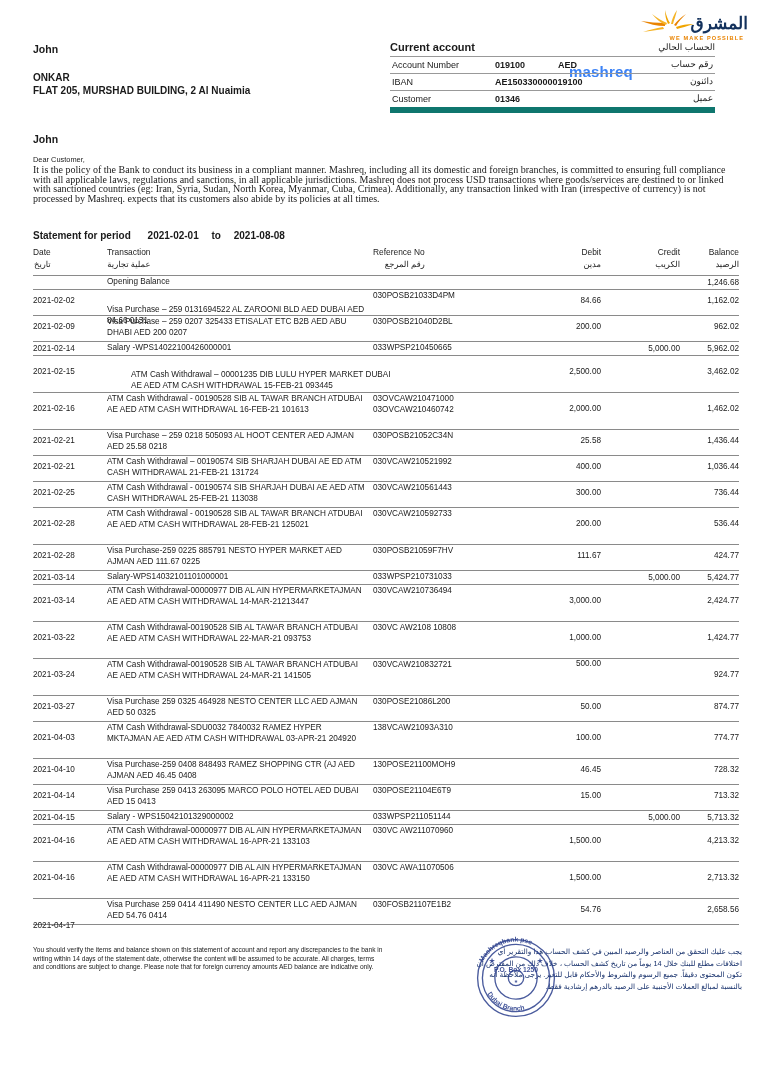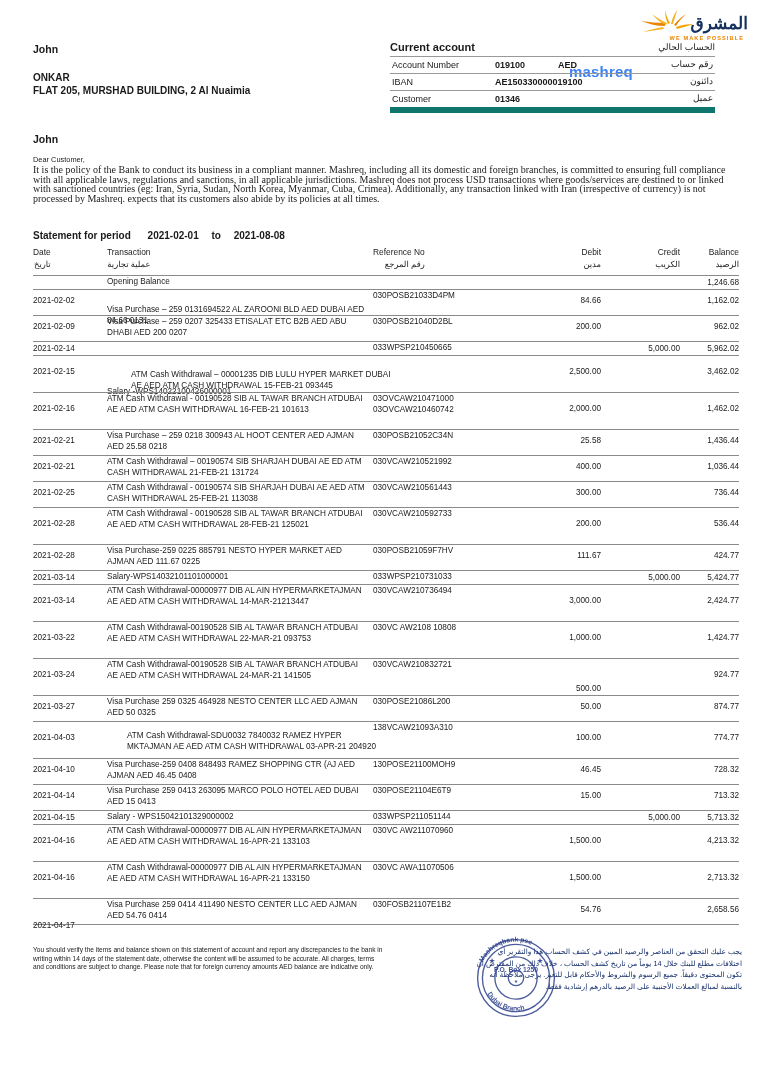--- a/index.html
+++ b/index.html
@@ -354,21 +354,21 @@
         <div class="row" style="height: 25px;">
           <div class="c-date" style="top: 6px;">2021-02-09</div>
           <div class="c-txn" style="top: 1px;">Visa Purchase – 259 0207 325433 ETISALAT ETC B2B AED ABU DHABI AED 200 0207</div>
           <div class="c-ref" style="top: 1px;">030POSB21040D2BL</div>
           <div class="c-deb" style="top: 6px;">200.00</div>
           <div class="c-cred" style="top: 6px;"></div>
           <div class="c-bal" style="top: 6px;">962.02</div>
         </div>
         <div class="row" style="height: 13px;">
           <div class="c-date" style="top: 2px;">2021-02-14</div>
-          <div class="c-txn" style="top: 1px; margin-top: 44px;">Salary  -WPS14022100426000001</div>
+          <div class="c-txn" style="top: 1px;">Salary  -WPS14022100426000001</div>
           <div class="c-ref" style="top: 1px;">033WPSP210450665</div>
           <div class="c-deb" style="top: 2px;"></div>
           <div class="c-cred" style="top: 2px;">5,000.00</div>
           <div class="c-bal" style="top: 2px;">5,962.02</div>
         </div>
         <div class="row" style="height: 36px;">
           <div class="c-date" style="top: 11px;">2021-02-15</div>
           <div class="c-txn" style="top: 14px; margin-left: 24px;">ATM Cash Withdrawal – 00001235 DIB LULU HYPER MARKET DUBAI   AE AED ATM CASH WITHDRAWAL 15-FEB-21 093445</div>
           <div class="c-ref" style="top: 1px; margin-top: 48px;">03OVCAW210460742</div>
           <div class="c-deb" style="top: 11px;">2,500.00</div>
@@ -378,21 +378,21 @@
         <div class="row" style="height: 36px;">
           <div class="c-date" style="top: 11px;">2021-02-16</div>
           <div class="c-txn" style="top: 1px;">ATM Cash Withdrawal  - 00190528 SIB AL TAWAR BRANCH ATDUBAI  AE AED ATM CASH WITHDRAWAL 16-FEB-21 101613</div>
           <div class="c-ref" style="top: 1px;">03OVCAW210471000</div>
           <div class="c-deb" style="top: 11px;">2,000.00</div>
           <div class="c-cred" style="top: 11px;"></div>
           <div class="c-bal" style="top: 11px;">1,462.02</div>
         </div>
         <div class="row" style="height: 25px;">
           <div class="c-date" style="top: 6px;">2021-02-21</div>
-          <div class="c-txn" style="top: 1px;">Visa Purchase – 259 0218 300943 AL HOOT CENTER AED AJMAN AED 25.58 0218</div>
+          <div class="c-txn" style="top: 1px;">Visa Purchase – 259 0218 505093 AL HOOT CENTER AED AJMAN AED 25.58 0218</div>
           <div class="c-ref" style="top: 1px;">030POSB21052C34N</div>
           <div class="c-deb" style="top: 6px;">25.58</div>
           <div class="c-cred" style="top: 6px;"></div>
           <div class="c-bal" style="top: 6px;">1,436.44</div>
         </div>
         <div class="row" style="height: 25px;">
           <div class="c-date" style="top: 6px;">2021-02-21</div>
           <div class="c-txn" style="top: 1px;">ATM Cash Withdrawal – 00190574 SIB SHARJAH DUBAI   AE ED ATM CASH WITHDRAWAL 21-FEB-21 131724</div>
           <div class="c-ref" style="top: 1px;">030VCAW210521992</div>
           <div class="c-deb" style="top: 6px;">400.00</div>
@@ -444,35 +444,35 @@
           <div class="c-txn" style="top: 1px;">ATM Cash Withdrawal-00190528 SIB AL TAWAR BRANCH ATDUBAI AE AED ATM CASH WITHDRAWAL 22-MAR-21 093753</div>
           <div class="c-ref" style="top: 1px;">030VC AW2108 10808</div>
           <div class="c-deb" style="top: 11px;">1,000.00</div>
           <div class="c-cred" style="top: 11px;"></div>
           <div class="c-bal" style="top: 11px;">1,424.77</div>
         </div>
         <div class="row" style="height: 36px;">
           <div class="c-date" style="top: 11px;">2021-03-24</div>
           <div class="c-txn" style="top: 1px;">ATM Cash Withdrawal-00190528 SIB AL TAWAR BRANCH ATDUBAI AE AED ATM CASH WITHDRAWAL 24-MAR-21 141505</div>
           <div class="c-ref" style="top: 1px;">030VCAW210832721</div>
-          <div class="c-deb" style="top: 25px;">500.00</div>
+          <div class="c-deb" style="top: 0;">500.00</div>
           <div class="c-cred" style="top: 11px;"></div>
           <div class="c-bal" style="top: 11px;">924.77</div>
         </div>
         <div class="row" style="height: 25px;">
           <div class="c-date" style="top: 6px;">2021-03-27</div>
           <div class="c-txn" style="top: 1px;">Visa Purchase 259 0325 464928 NESTO CENTER LLC AED AJMAN AED 50 0325</div>
           <div class="c-ref" style="top: 1px;">030POSE21086L200</div>
           <div class="c-deb" style="top: 6px;">50.00</div>
           <div class="c-cred" style="top: 6px;"></div>
           <div class="c-bal" style="top: 6px;">874.77</div>
         </div>
         <div class="row" style="height: 36px;">
           <div class="c-date" style="top: 11px;">2021-04-03</div>
-          <div class="c-txn" style="top: 9px; margin-left: 20px;">ATM Cash Withdrawal-SDU0032 7840032 RAMEZ HYPER MKTAJMAN AE AED ATM CASH WITHDRAWAL 03-APR-21 204920</div>
+          <div class="c-txn" style="top: 1px;">ATM Cash Withdrawal-SDU0032 7840032 RAMEZ HYPER MKTAJMAN AE AED ATM CASH WITHDRAWAL 03-APR-21 204920</div>
           <div class="c-ref" style="top: 1px;">138VCAW21093A310</div>
           <div class="c-deb" style="top: 11px;">100.00</div>
           <div class="c-cred" style="top: 11px;"></div>
           <div class="c-bal" style="top: 11px;">774.77</div>
         </div>
         <div class="row" style="height: 25px;">
           <div class="c-date" style="top: 6px;">2021-04-10</div>
           <div class="c-txn" style="top: 1px;">Visa Purchase-259 0408 848493 RAMEZ SHOPPING CTR (AJ AED AJMAN AED 46.45 0408</div>
           <div class="c-ref" style="top: 1px;">130POSE21100MOH9</div>
           <div class="c-deb" style="top: 6px;">46.45</div>

